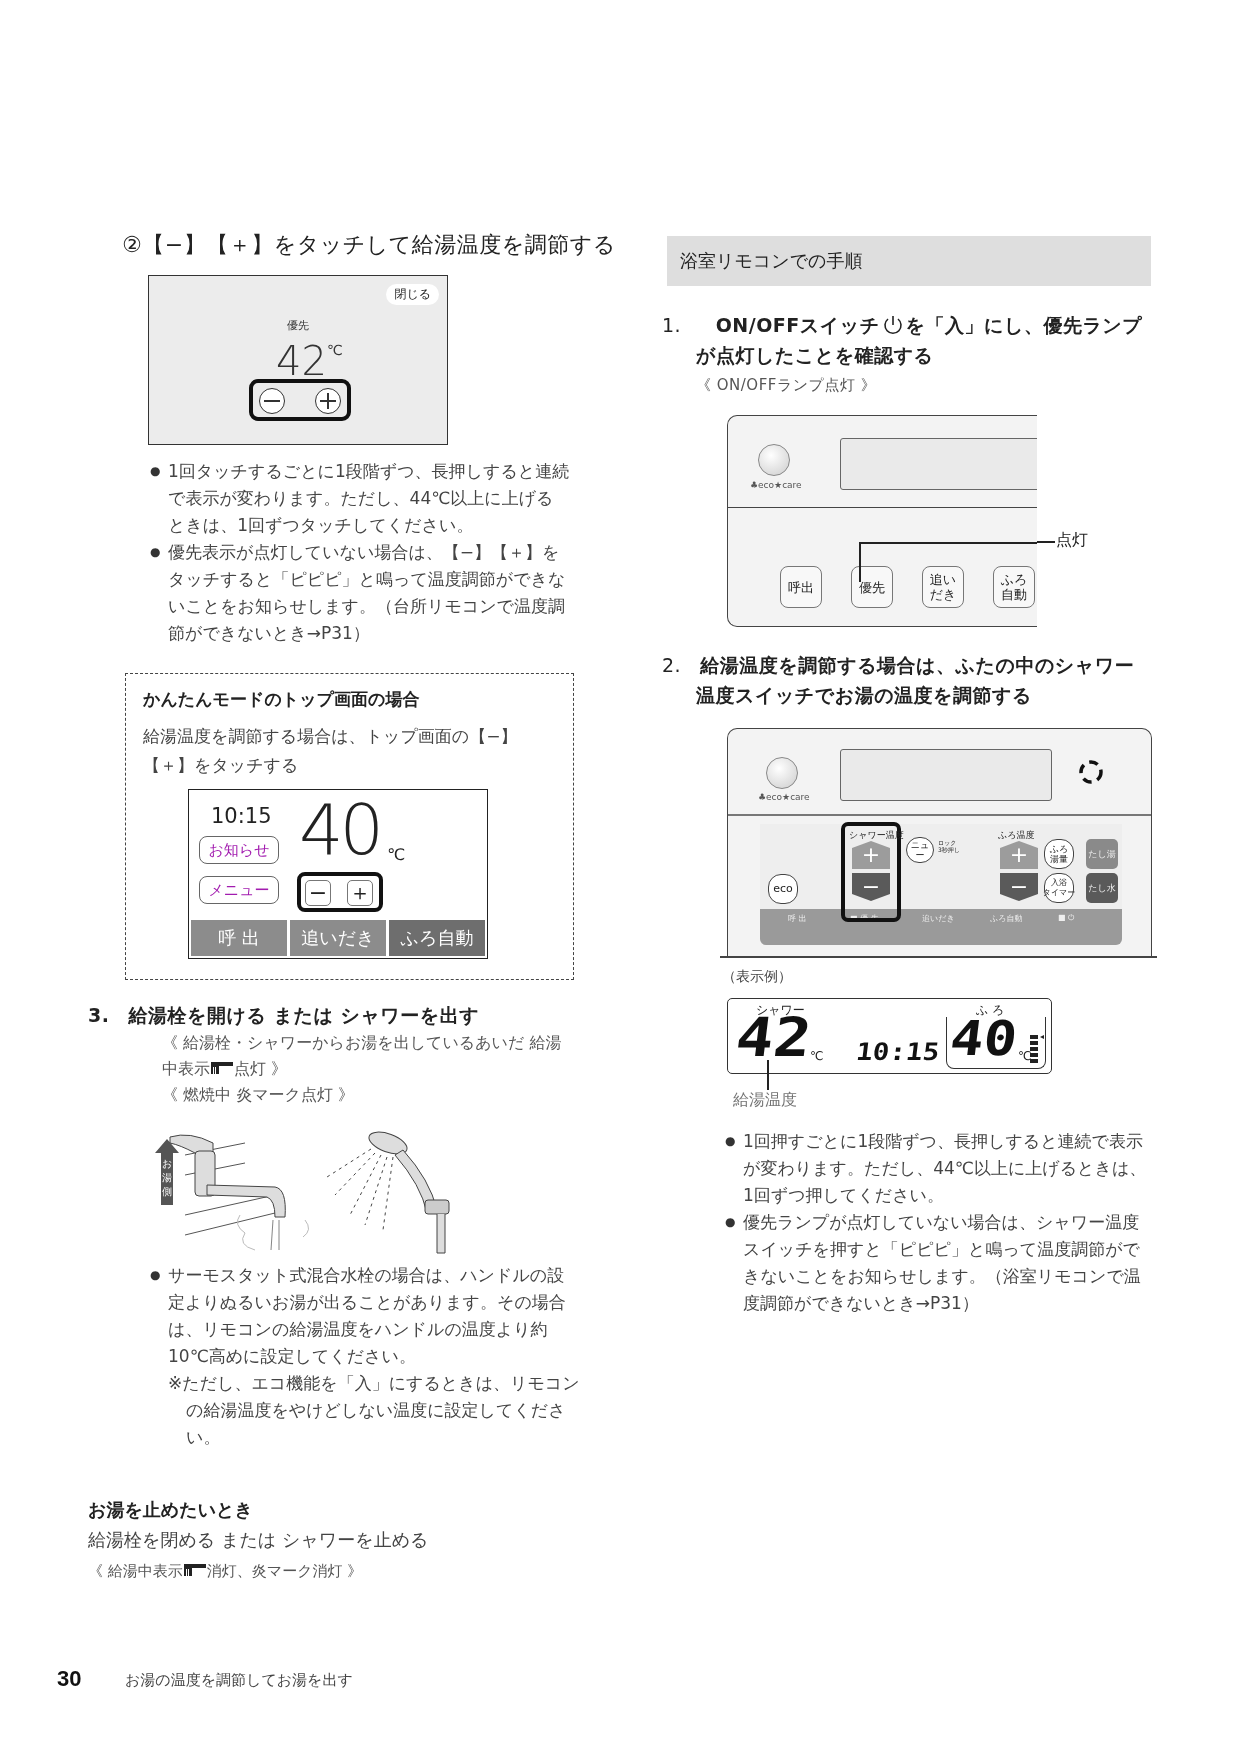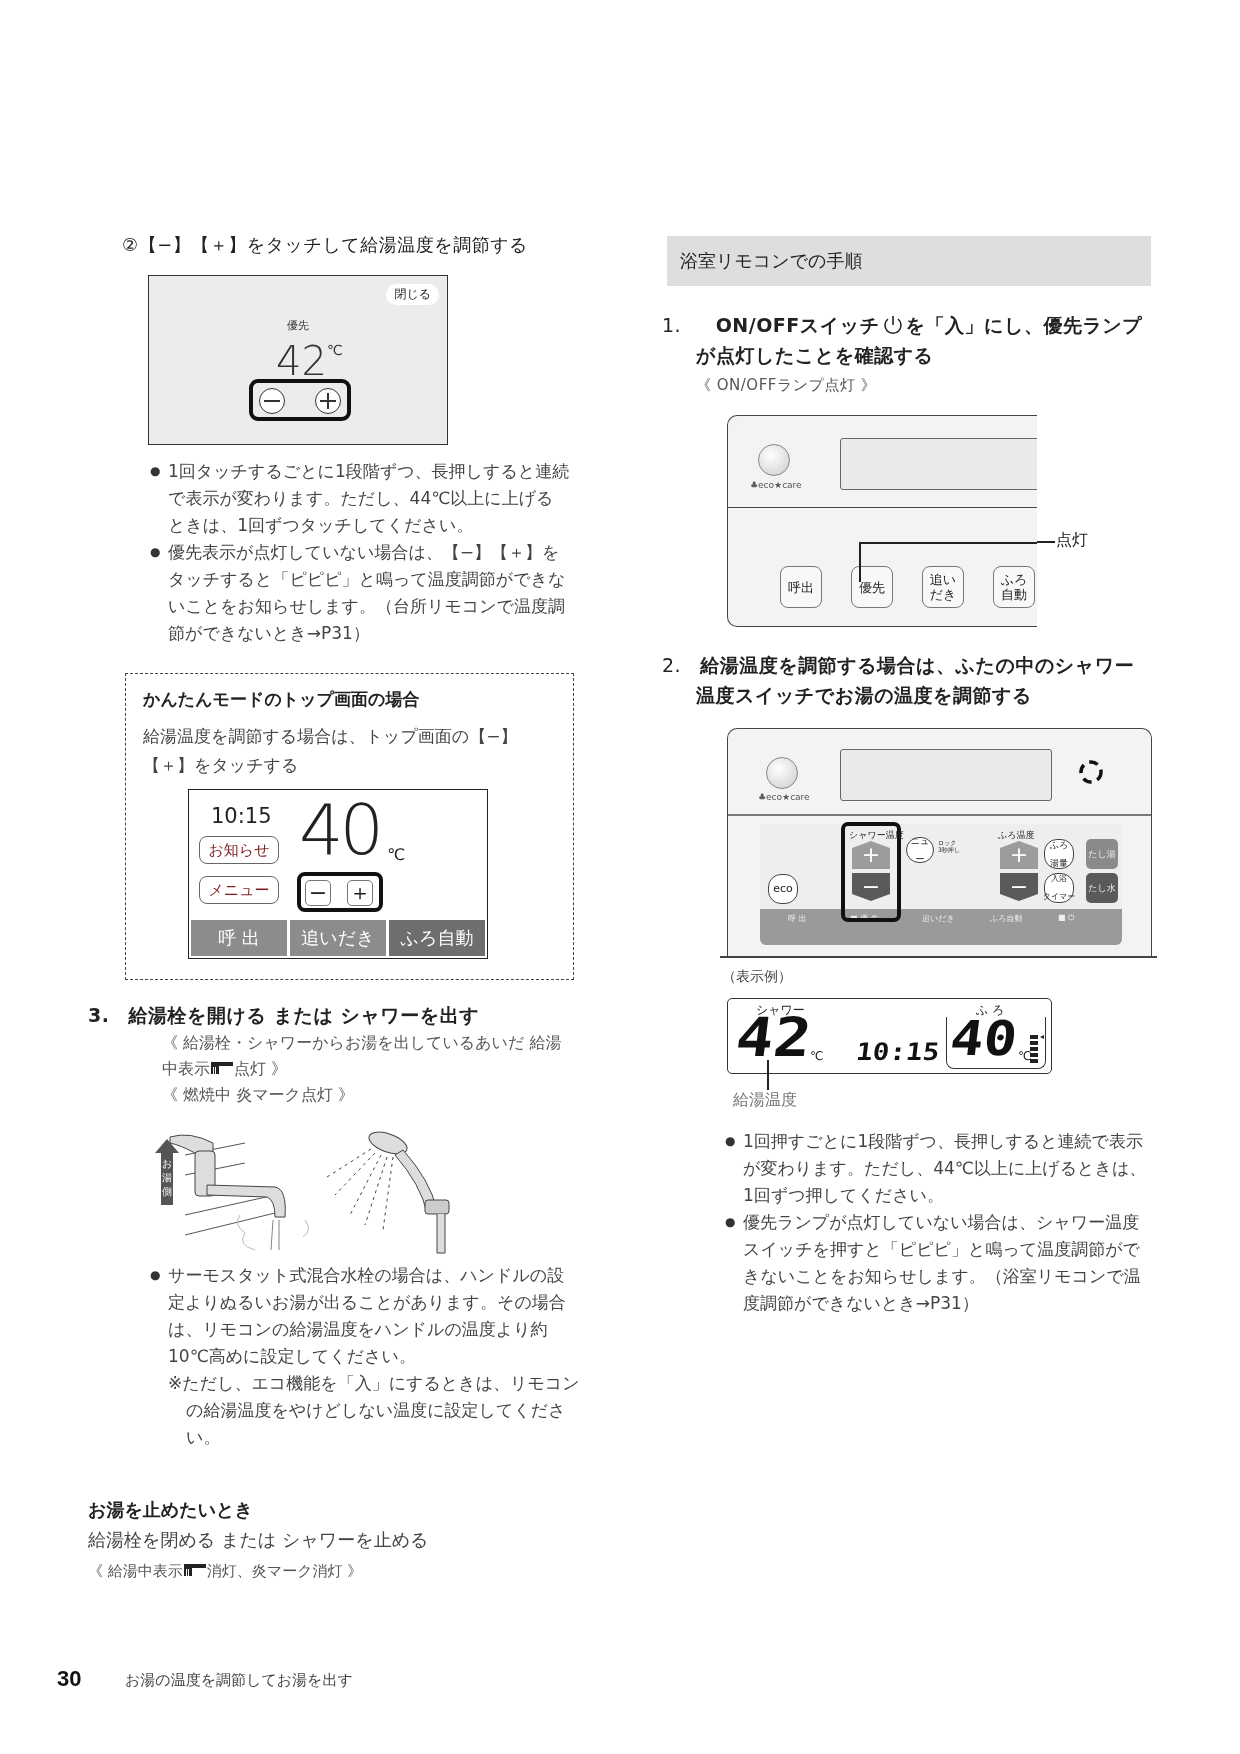--- a/index.html
+++ b/index.html
@@ -49,21 +49,21 @@
     border: 1.5px dashed #444;
   }
   .screen2 {
     position: absolute; left: 62px; top: 115px; width: 300px; height: 170px;
     border: 1.5px solid #222; background: #fff;
   }
   .s2-time { position: absolute; left: 22px; top: 14px; font-size: 21px; color: #222; }
   .s2-pill {
     position: absolute; left: 10px; width: 80px; height: 28px;
     border: 1.5px solid #666; border-radius: 8px; background: #fff;
-    font-size: 15px; color: #7f1d1d; display: flex; align-items: center; justify-content: center;
+    font-size: 15px; color: #a21caf; display: flex; align-items: center; justify-content: center;
   }
   .s2-temp { position: absolute; left: 110px; top: 0px; font-size: 70px; font-weight: 300; color: #222; line-height: 80px; letter-spacing: -4px; }
   .s2-deg { position: absolute; left: 198px; top: 55px; font-size: 16px; color: #222; }
   .s2-pm {
     position: absolute; left: 108px; top: 82px; width: 86px; height: 40px;
     border: 4px solid #111; border-radius: 8px; background: #fff;
   }
   .sq-btn {
     position: absolute; top: 4px; width: 26px; height: 26px; border: 1.5px solid #777; border-radius: 5px;
     display: flex; align-items: center; justify-content: center; font-size: 22px; line-height: 1; color: #222; background: #fff;
@@ -109,21 +109,21 @@
   .ctrl-strip { position: absolute; left: 32px; top: 180px; width: 362px; height: 36px; background: #9a9a9a; border-radius: 0 0 6px 6px; }
   .strip-label { position: absolute; top: 184px; font-size: 8px; color: #eee; }
   .hex-btn {
     position: absolute; width: 38px; height: 28px; color: #fff; font-size: 22px; line-height: 28px; text-align: center;
   }
   .hex-plus { background: #9c9c9c; clip-path: polygon(0 25%, 50% 0, 100% 25%, 100% 100%, 0 100%); }
   .hex-minus { background: #5a5a5a; clip-path: polygon(0 0, 100% 0, 100% 75%, 50% 100%, 0 75%); }
   .small-label { position: absolute; font-size: 9px; color: #222; }
   .mini-btn {
     position: absolute; width: 30px; height: 30px; border: 1.2px solid #444; border-radius: 13px; background: #fff;
-    font-size: 9px; line-height: 18px; display: flex; align-items: center; justify-content: center; text-align: center; color: #222;
+    font-size: 9px; line-height: 10px; display: flex; align-items: center; justify-content: center; text-align: center; color: #222;
   }
   .dark-btn {
     position: absolute; width: 32px; height: 30px; border-radius: 5px; color: #eee; font-size: 9px;
     display: flex; align-items: center; justify-content: center;
   }
 
   
   .lcd {
     left: 727px; top: 998px; width: 325px; height: 76px; border: 1.5px solid #333; border-radius: 5px; background: #fff;
   }
@@ -132,21 +132,21 @@
     transform: scaleX(1.15) skewX(-6deg); transform-origin: left top;
   }
 
   .footer-num { left: 57px; top: 1666px; font-size: 22px; font-weight: bold; color: #111; font-family: "Liberation Sans", sans-serif; }
   .footer-title { left: 125px; top: 1671px; font-size: 15px; color: #444; }
   .gk { display: inline-block; width: 22px; height: 14px; vertical-align: -1px; position: relative; margin: 0 1px; }
 </style>
 </head>
 <body>
 
-<div class="abs h-step" style="left:122px; top:230px; font-weight:normal; font-size:18px;">②【−】【＋】をタッチして給湯温度を調節する</div>
+<div class="abs h-step" style="left:122px; top:230px; font-weight:normal; font-size:22px;">②【−】【＋】をタッチして給湯温度を調節する</div>
 
 <div class="abs screen1">
   <div class="close-pill">閉じる</div>
   <div class="priority-label">優先</div>
   <div class="big-temp1">42</div>
   <div class="deg1">℃</div>
   <div class="pm-box1">
     <div class="circle-btn" style="left:6px;">
       <svg width="16" height="4">
           <rect width="16" height="2" y="1" fill="#333"></rect>

